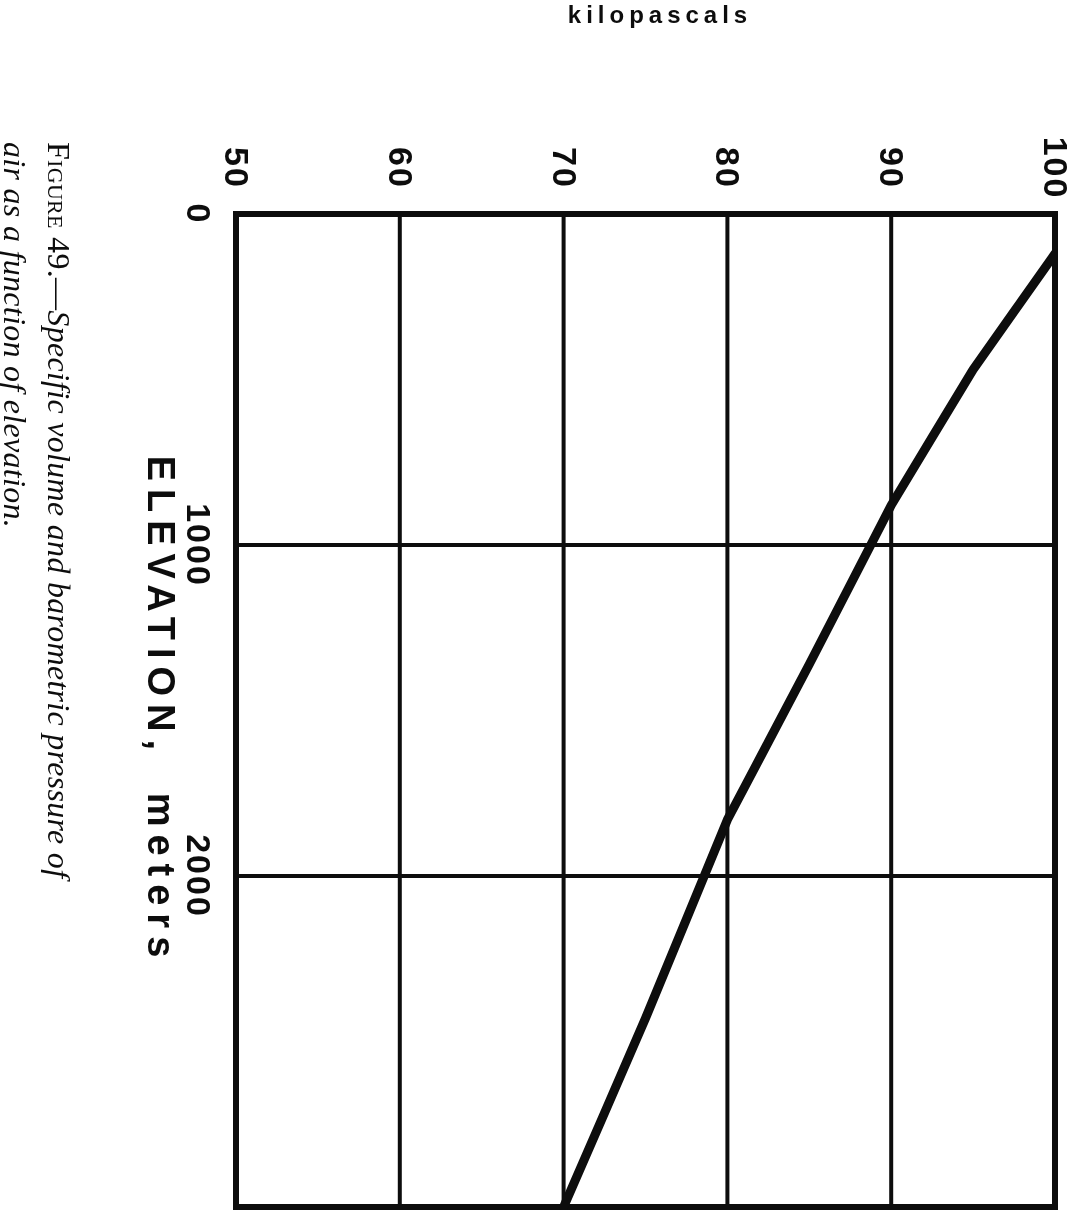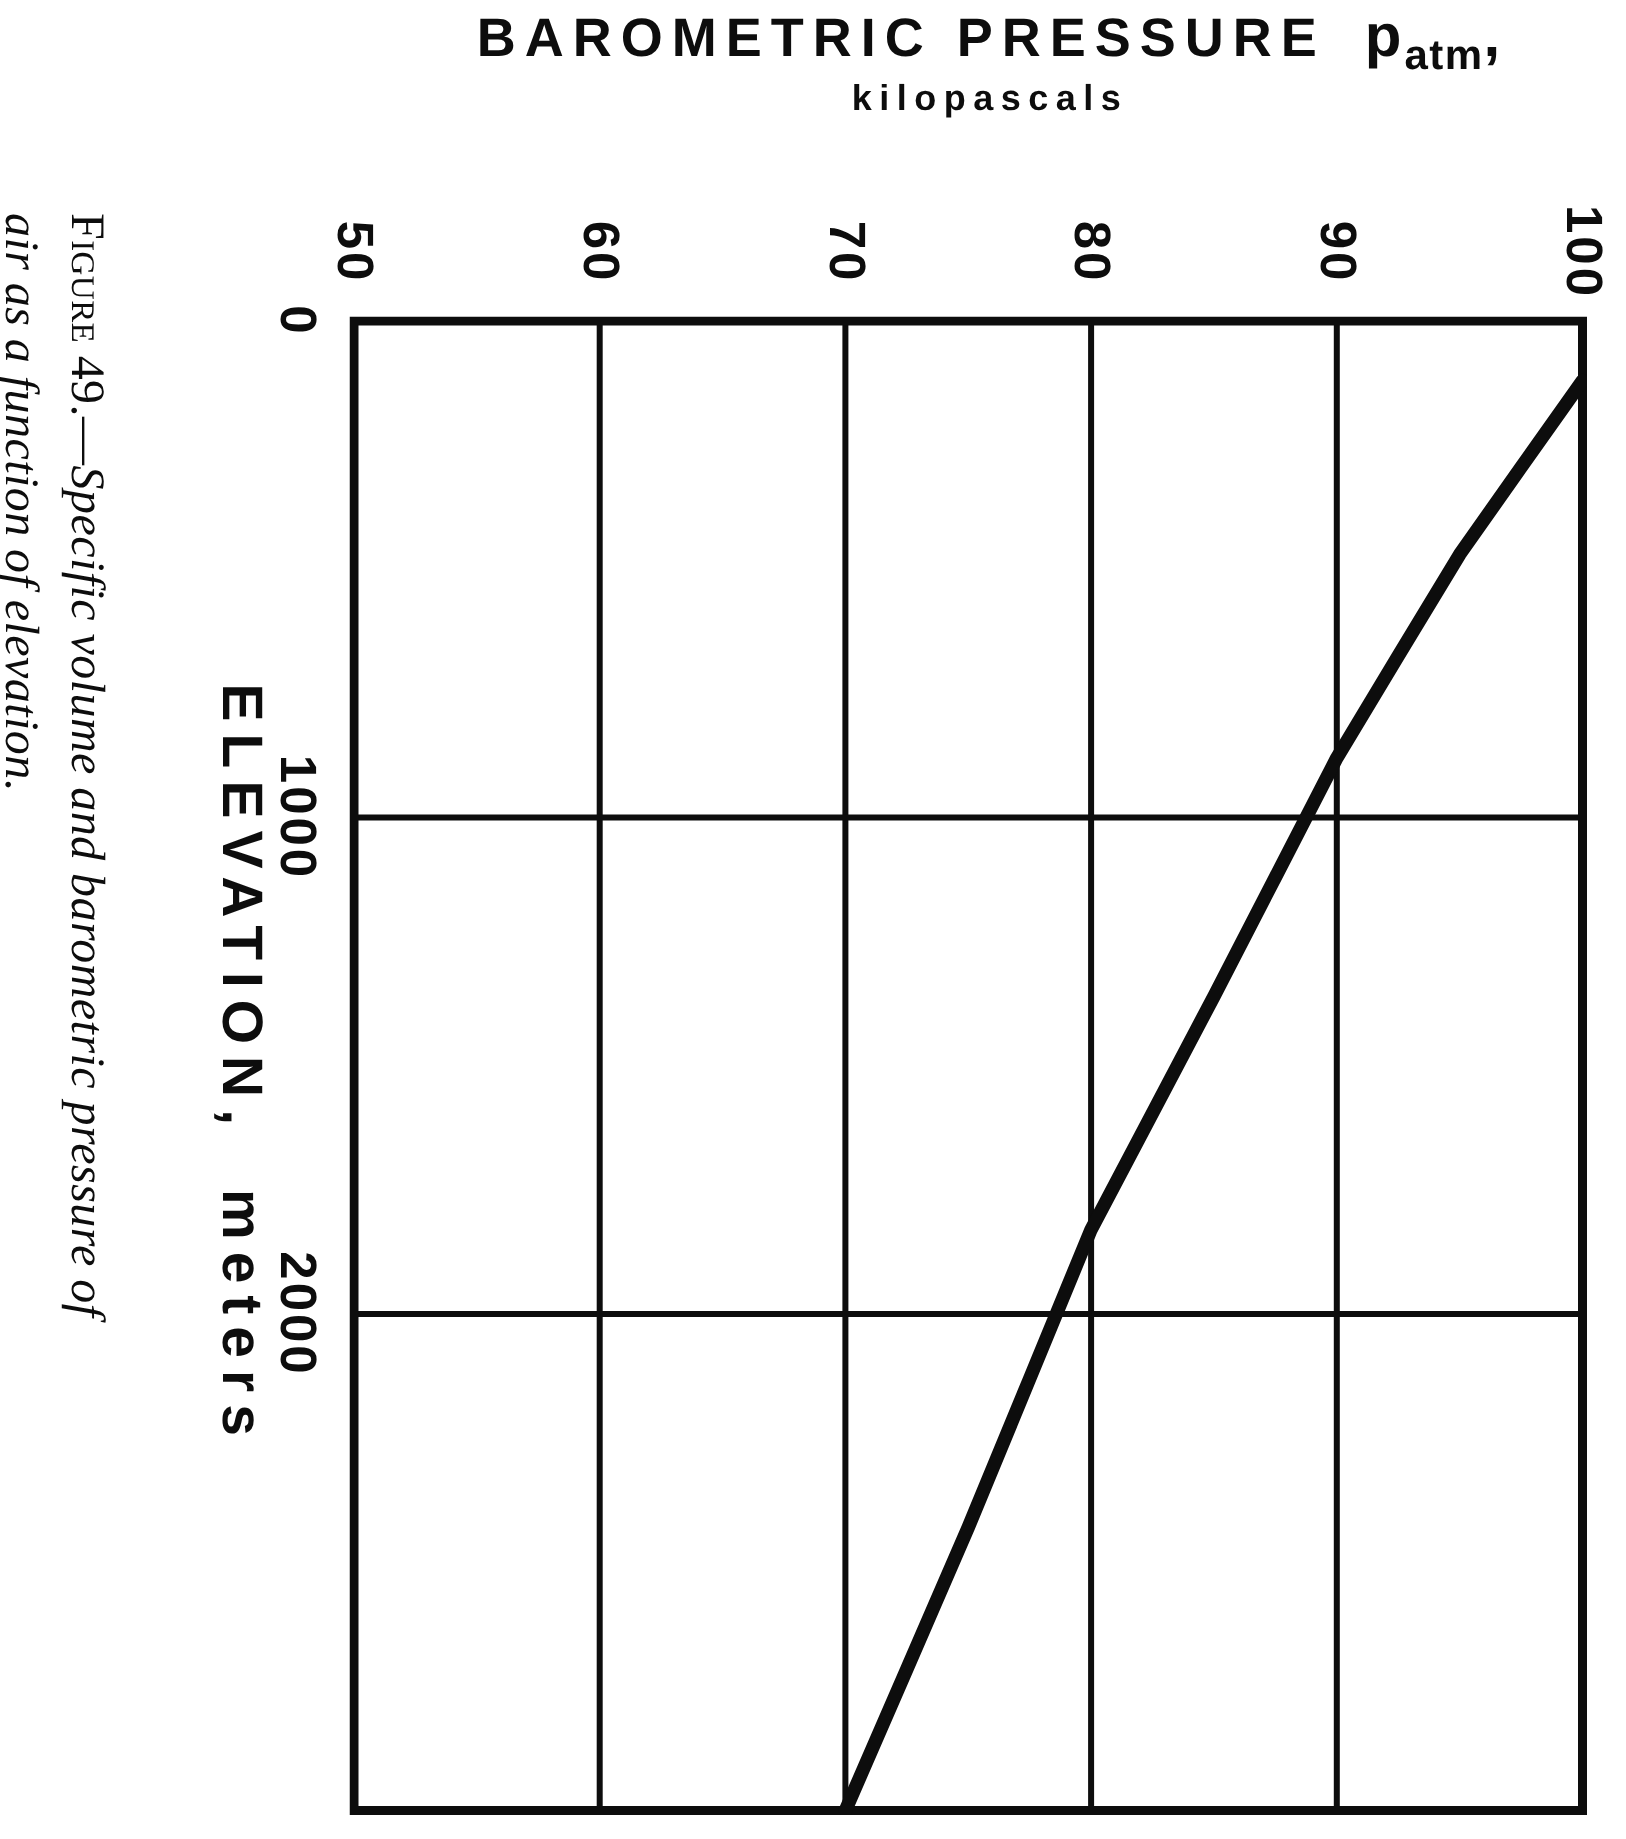--- a/index.html
+++ b/index.html
@@ -86,23 +86,20 @@
   
   #plot-svg { position: absolute; left: 233px; top: 211px; }
   #labels { position: absolute; left: 0; top: 0; width: 100%; height: 100%; pointer-events: none; }
 </style>
 </head>
 <body>
 
 <div id="page">
 
   <div class="title-wrap">
-    <div class="title-line1">
-      <span>BAROMETRIC PRESSURE</span><span class="psym"><span>p</span><sub>atm</sub><span>,</span></span>
-    </div>
     <div class="title-line2">kilopascals</div>
   </div>
 
   <div class="ylabel-block">
     <span>ELEVATION, meters</span>
   </div>
 
   <div class="caption-block">
     <div><span class="cap-label">Figure 49.</span><span>—</span><span class="cap-italic">Specific volume and barometric pressure of</span></div>
     <div><span class="cap-italic">air as a function of elevation.</span></div>

